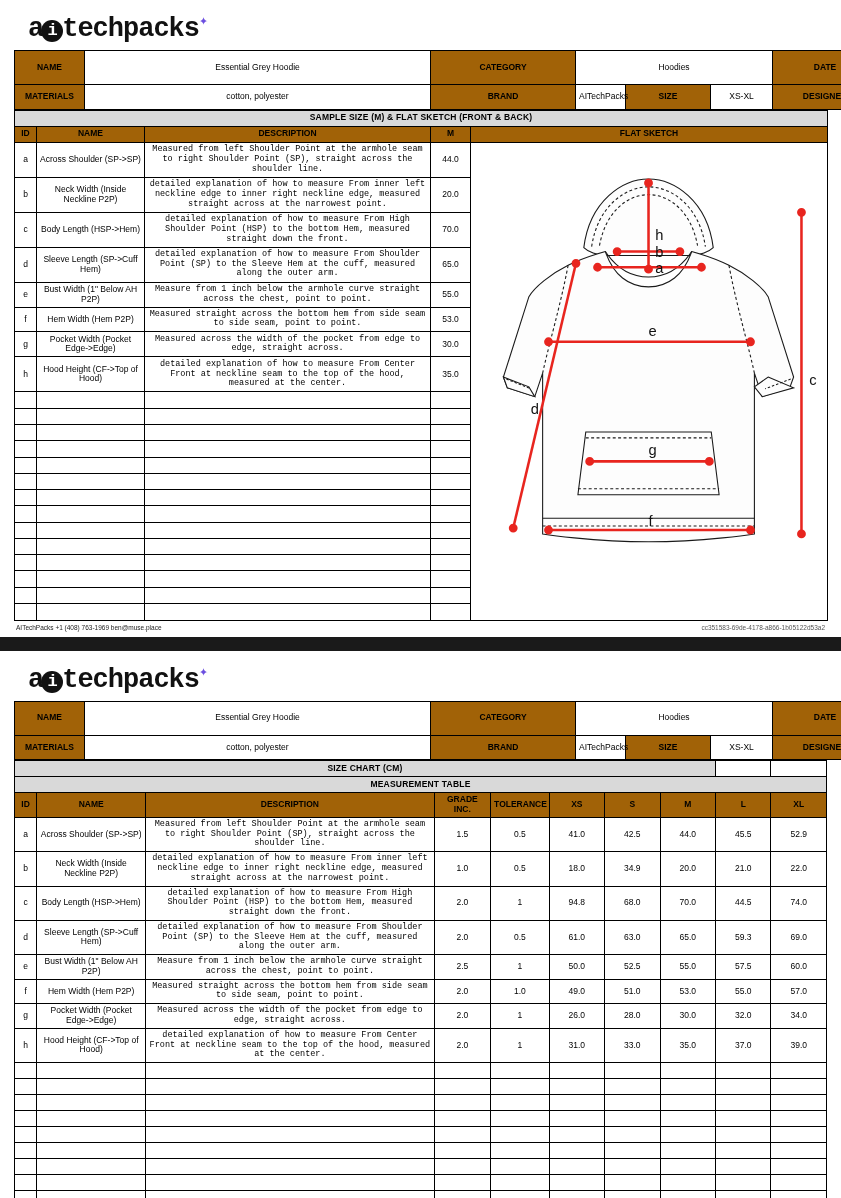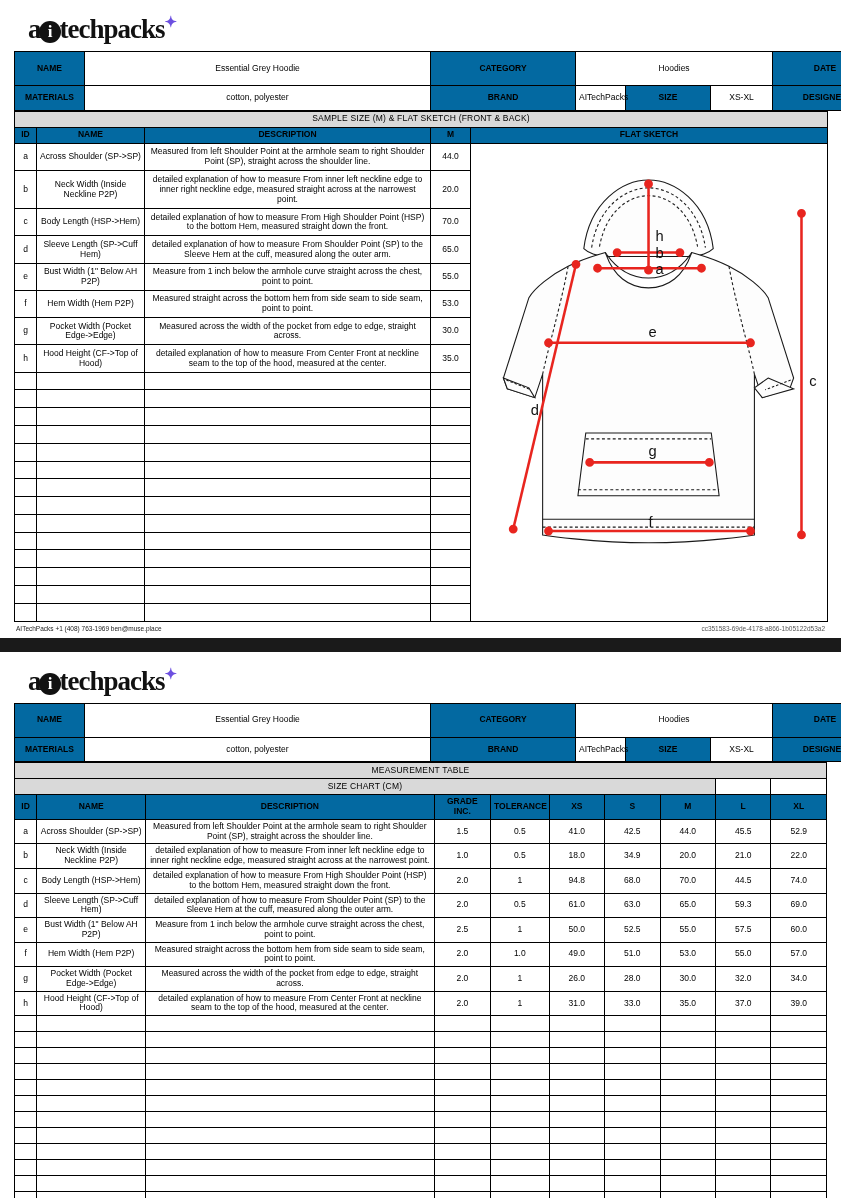--- a/index.html
+++ b/index.html
@@ -28,21 +28,21 @@
   .logo-row {
     padding: 6px 0 6px 14px;
   }
   .logo {
     font-size: 27px;
     font-weight: bold;
     letter-spacing: -1px;
     color: #111;
     position: relative;
     display: inline-block;
-    font-family: Liberation Serif, serif;
+    font-family: Liberation Mono, monospace;
   }
   .logo .ai-dot {
     display: inline-block;
     background: #111;
     color: #fff;
     border-radius: 50%;
     width: 22px; height: 22px;
     line-height: 22px;
     text-align: center;
     font-size: 17px;
@@ -68,31 +68,31 @@
     border: 1px solid #000;
     font-size: 8.5px;
     padding: 2px 3px;
     text-align: center;
     vertical-align: middle;
     line-height: 1.15;
     color: #000;
     height: 16px;
   }
   .hdr-cell {
-    background: #0369a1;
+    background: #a16207;
     font-weight: bold;
   }
   .band {
     background: #d9d9d9;
-    font-weight: normal;
+    font-weight: bold;
     font-size: 10px;
     letter-spacing: .2px;
   }
   .left { text-align: left; }
-  .desc { font-size: 7.6px; }
+  .desc { font-size: 7.6px; font-family: Liberation Mono, monospace; }
   .namecell { font-size: 7.6px; }
   .idcell { font-size: 8px; }
   .empty-row td { height: 17px; }
 
   
   .info td { height: 17px; }
 
   
   .sketch-cell {
     padding: 0;
@@ -446,26 +446,26 @@
       <col style="width:56px">
         <col style="width:58px">
       <col style="width:55px">
         <col style="width:55px">
         <col style="width:55px">
         <col style="width:55px">
         <col style="width:55px">
     </colgroup>
     <tbody>
       <tr>
-        <td class="band" colspan="10">MEASUREMENT TABLE</td>
-      </tr>
-      <tr>
         <td class="band" colspan="8">SIZE CHART (CM)</td>
         <td></td>
         <td></td>
+      </tr>
+      <tr>
+        <td class="band" colspan="10">MEASUREMENT TABLE</td>
       </tr>
       <tr>
         <td class="hdr-cell">ID</td>
         <td class="hdr-cell">NAME</td>
         <td class="hdr-cell">DESCRIPTION</td>
         <td class="hdr-cell">GRADE INC.</td>
         <td class="hdr-cell">TOLERANCE</td>
         <td class="hdr-cell">XS</td>
         <td class="hdr-cell">S</td>
         <td class="hdr-cell">M</td>

